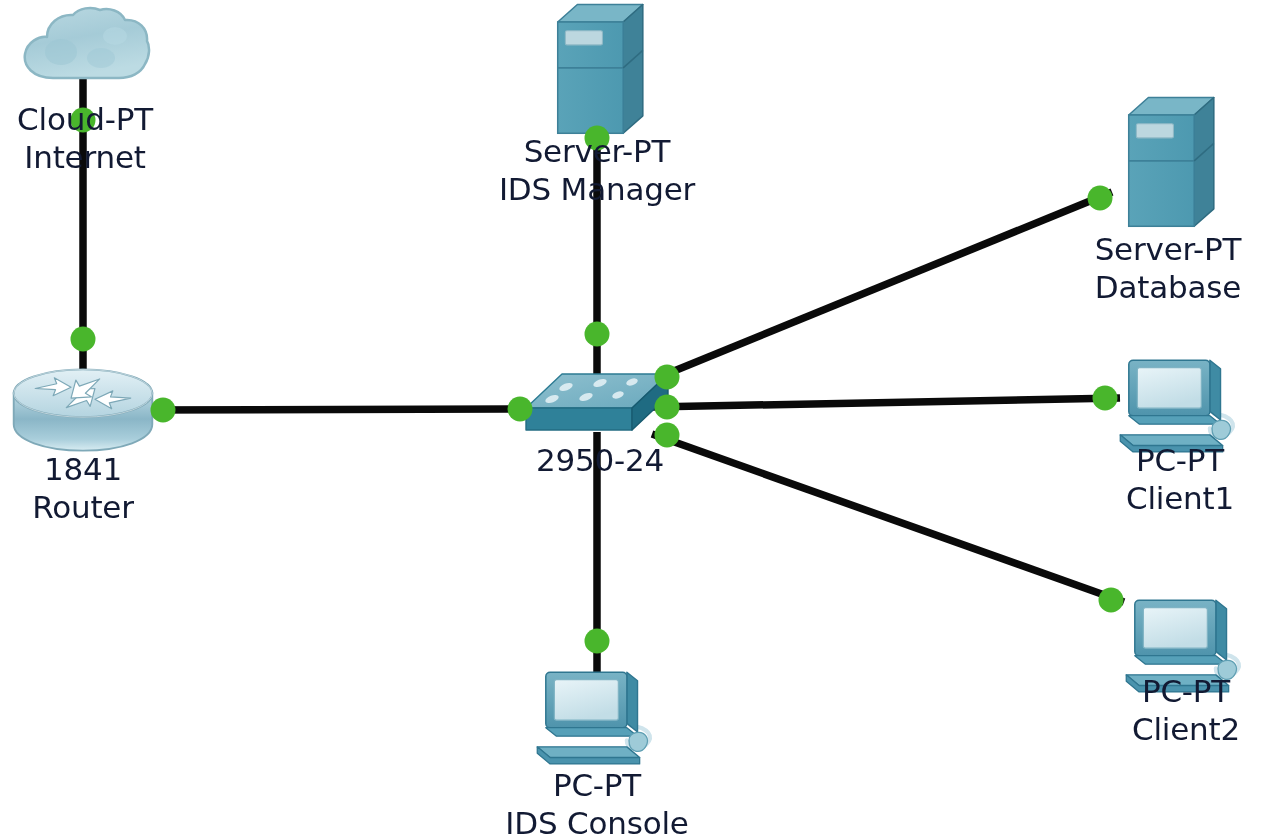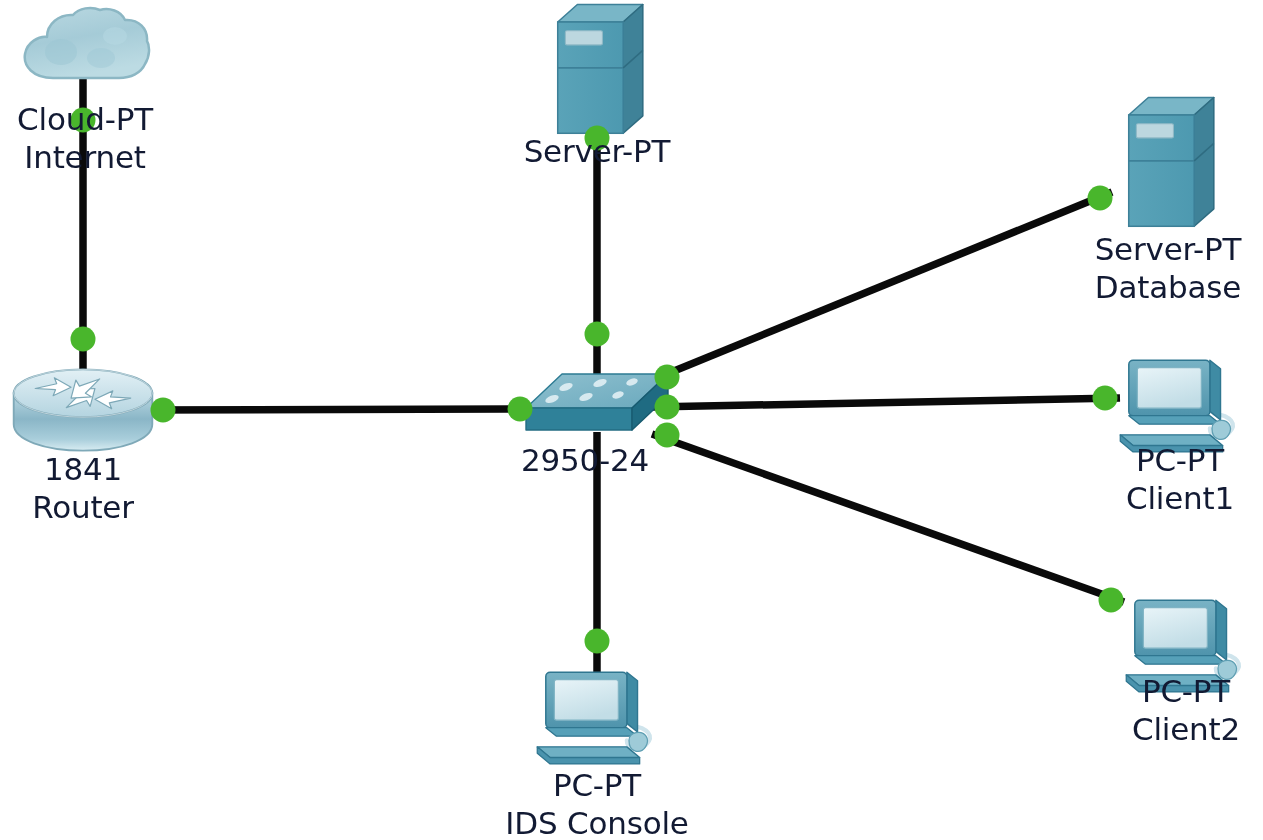--- a/index.html
+++ b/index.html
@@ -173,22 +173,23 @@
     <div class="label" style="left: -165px; top: 100px; width: 500px;">
       <span>Cloud-PT</span>
       <span>Internet</span>
     </div>
     <div class="label" style="left: -167px; top: 450px; width: 500px;">
       <span>1841</span>
       <span>Router</span>
     </div>
     <div class="label" style="left: 347px; top: 132px; width: 500px;">
       <span>Server-PT</span>
-    </div>
-    <div class="label" style="left: 335px; top: 441px; width: 500px;">
+      <span>IDS Manager</span>
+    </div>
+    <div class="label" style="left: 350px; top: 441px; width: 500px;">
       <span>2950-24</span>
     </div>
     <div class="label" style="left: 918px; top: 230px; width: 500px;">
       <span>Server-PT</span>
       <span>Database</span>
     </div>
     <div class="label" style="left: 930px; top: 441px; width: 500px;">
       <span>PC-PT</span>
       <span>Client1</span>
     </div>

